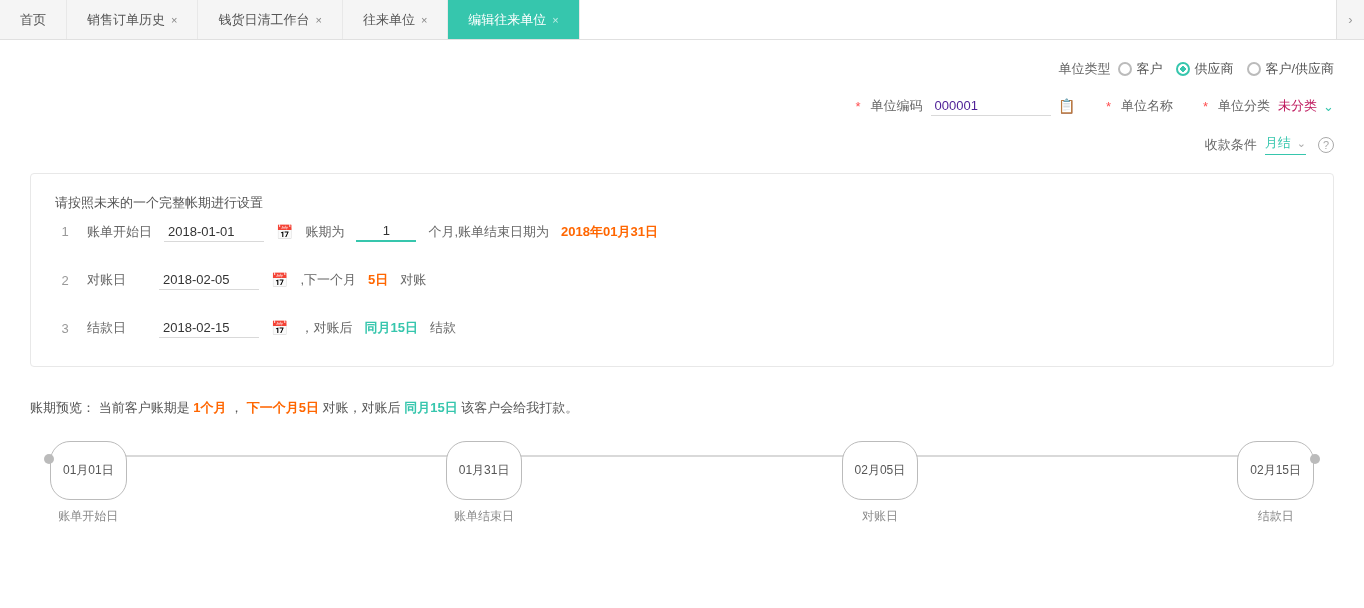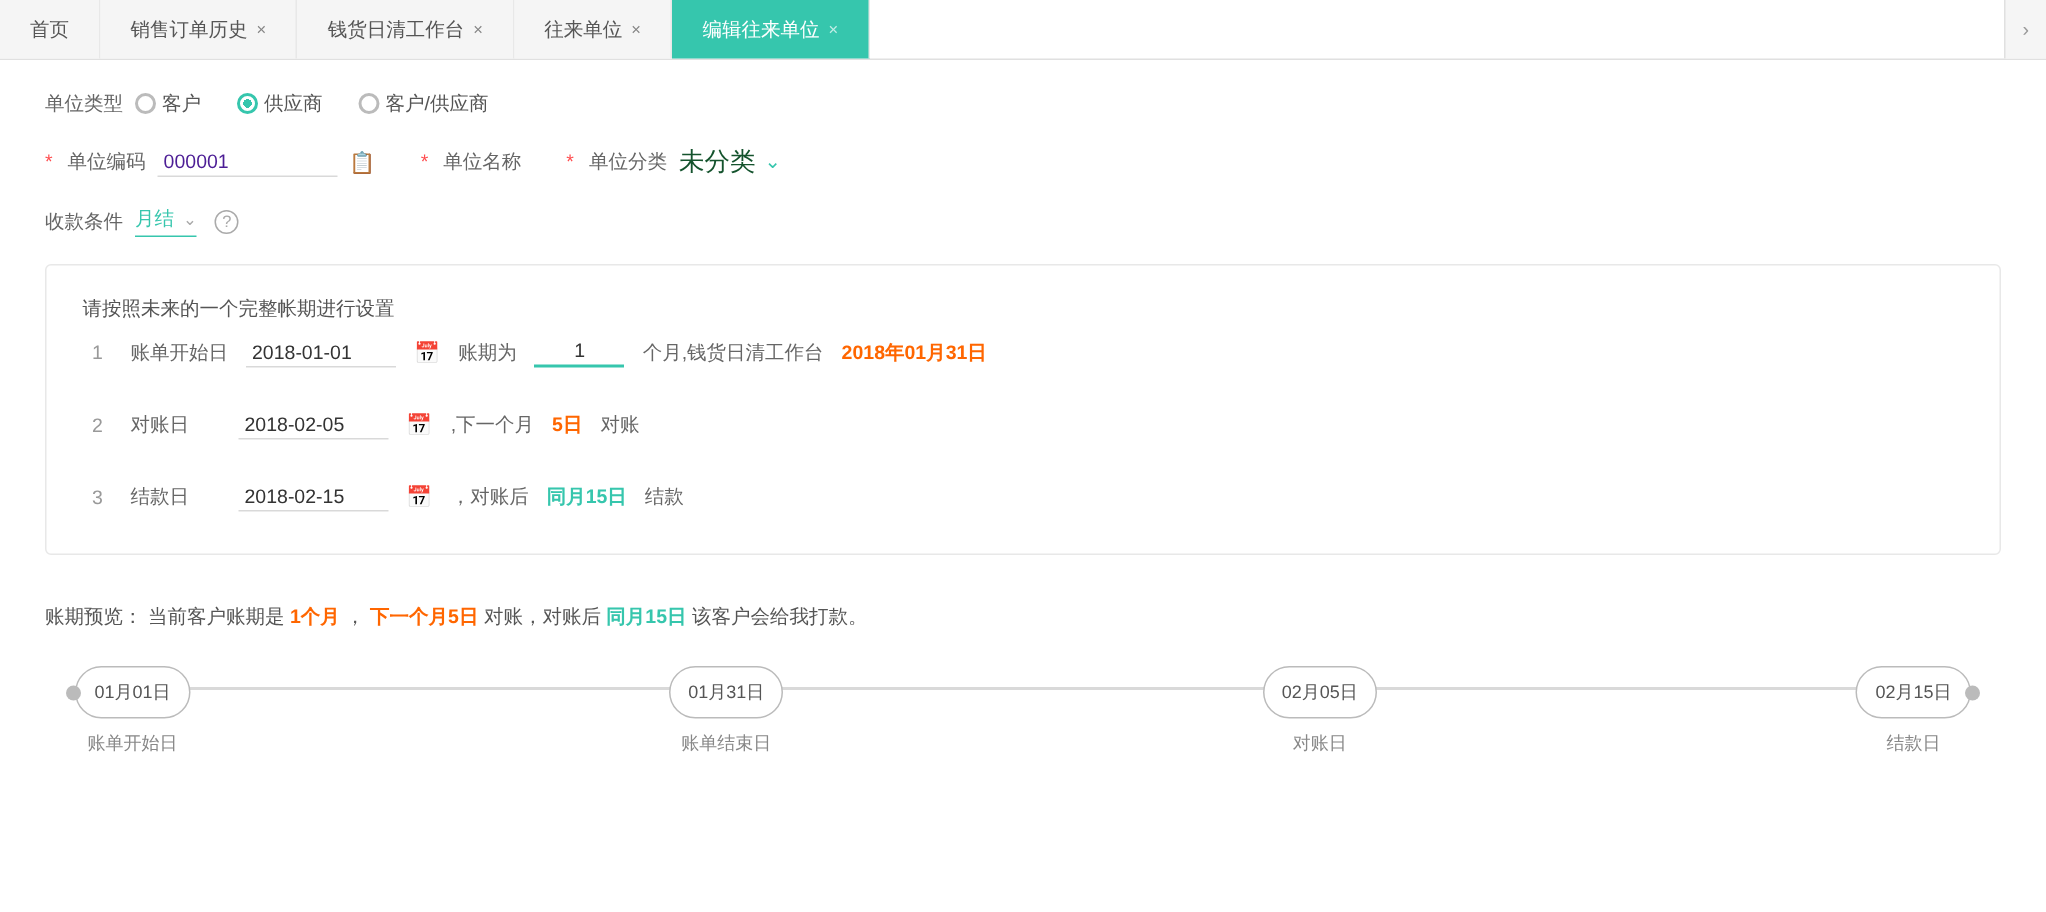--- a/index.html
+++ b/index.html
@@ -52,20 +52,21 @@
       background: #fff;
       min-height: 568px;
     }
 
     
     .form-row {
       display: flex;
       align-items: center;
       margin-bottom: 18px;
       gap: 30px;
+      justify-content: flex-end;
     }
     .form-field {
       display: flex;
       align-items: center;
       gap: 8px;
     }
     .form-label {
       color: #666;
       white-space: nowrap;
       font-size: 13px;
@@ -82,21 +83,21 @@
       font-size: 13px;
       color: #4c1d95;
       background: transparent;
       min-width: 120px;
     }
 
     
     .radio-group {
       display: flex;
       align-items: center;
-      gap: 24px;
+      gap: 14px;
     }
     .radio-label {
       display: flex;
       align-items: center;
       gap: 4px;
       cursor: pointer;
       color: #555;
     }
     .radio-circle {
       width: 14px;
@@ -236,41 +237,41 @@
       display: flex;
       flex-direction: column;
       align-items: center;
       position: relative;
       z-index: 1;
     }
     .node-pill {
       background: #fff;
       border: 1px solid #bbb;
       border-radius: 20px;
-      padding: 8px 12px;
+      padding: 20px 12px;
       font-size: 12px;
       color: #555;
       white-space: nowrap;
     }
     .node-label {
       margin-top: 8px;
       font-size: 12px;
       color: #888;
       white-space: nowrap;
     }
 
     
     .cat-select-wrap {
       display: flex;
       align-items: center;
       gap: 6px;
     }
     .cat-label-val {
-      color: #14532d;
-      font-size: 17px;
+      color: #be185d;
+      font-size: 13px;
     }
     .cat-arrow {
       color: #36c6ad;
       font-size: 13px;
       cursor: pointer;
     }
 
     
     .unit-icon {
       color: #36c6ad;
@@ -361,21 +362,21 @@
   <div class="section-box">
     <div class="section-title">请按照未来的一个完整帐期进行设置</div>
 
     <div class="numbered-row">
       <span class="row-num">1</span>
       <span class="row-field-label">账单开始日</span>
       <input class="date-input" type="text" value="2018-01-01" style="">
       <span class="cal-icon">📅</span>
       <span class="hint-text">账期为</span>
       <input class="period-input" type="text" value="1" style="">
-      <span class="hint-text">个月,钱货日清工作台</span>
+      <span class="hint-text">个月,账单结束日期为</span>
       <span class="highlight-orange">2018年01月31日</span>
     </div>
 
     <div class="numbered-row">
       <span class="row-num">2</span>
       <span class="row-field-label">对账日</span>
       <input class="date-input" type="text" value="2018-02-05" style="">
       <span class="cal-icon">📅</span>
       <span class="hint-text">,下一个月</span>
       <span class="highlight-orange">5日</span>

